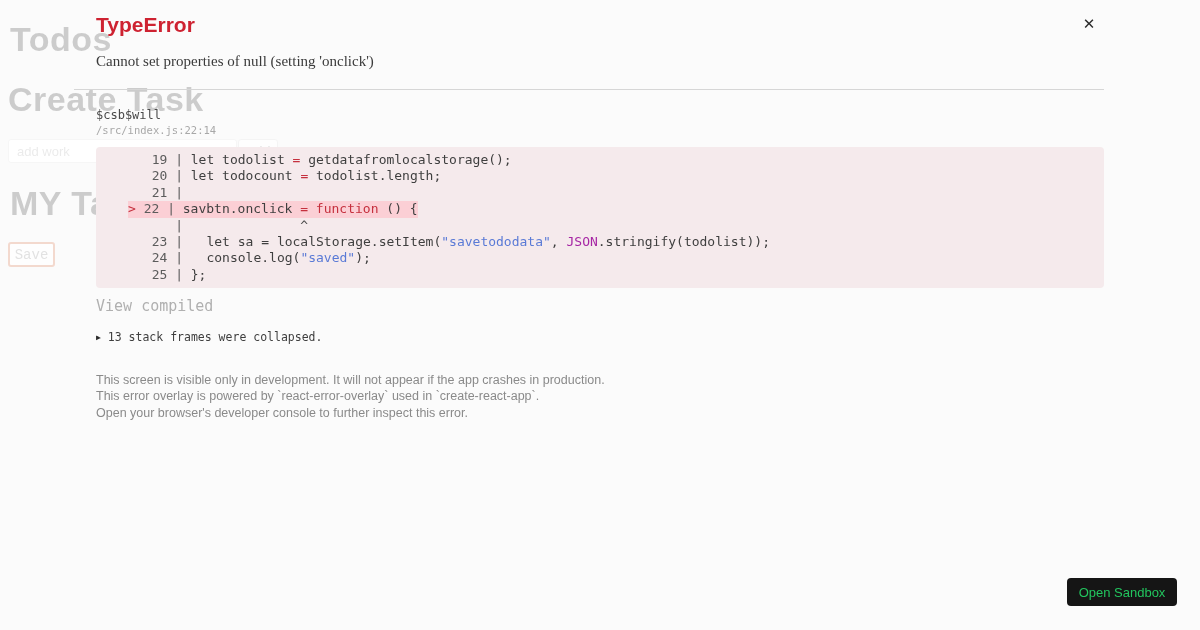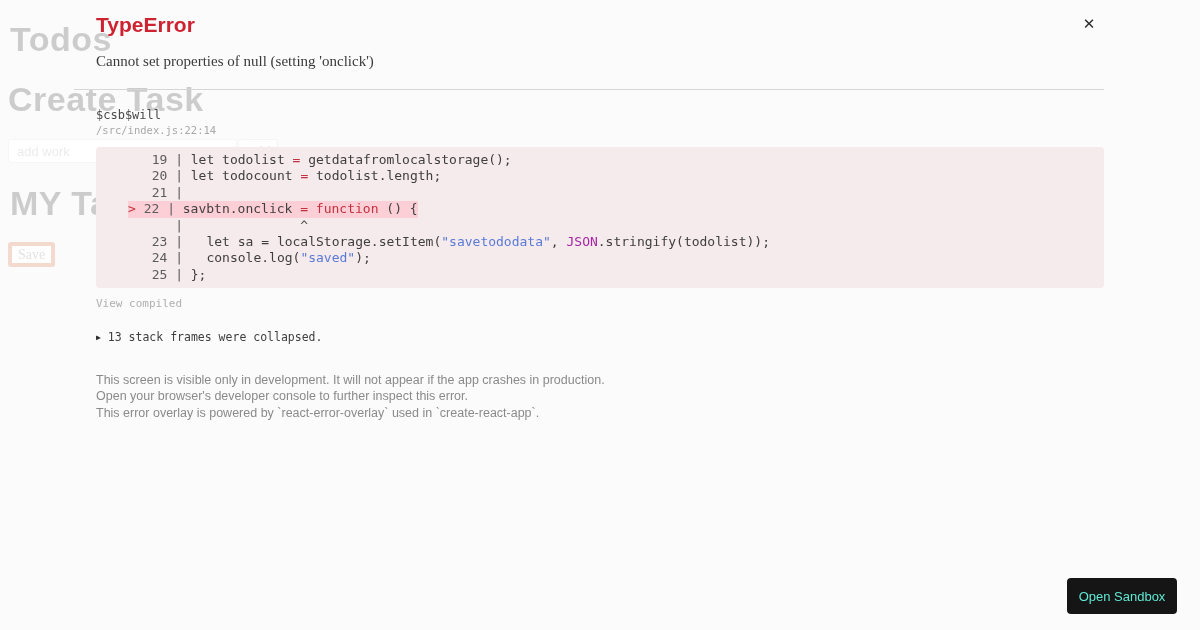--- a/index.html
+++ b/index.html
@@ -8,21 +8,21 @@
 
   
   .app { position:absolute; inset:0;padding-left:12px; }
   .app h1, .app h2 { position:absolute; color:#000; font-weight:bold; font-size:34px; letter-spacing:0.5px; }
   .app-title { left:10px; top:20px; }
   .create-heading { left:8px; top:80px; }
   .mytask-heading { left:10px; top:184px; }
   .task-input { position:absolute; left:8px; top:139px; width:229px; height:24px; border:1px solid #cfcfcf; border-radius:3px; background:#fff; padding:0 8px; font-size:13px; font-family:"Liberation Sans", sans-serif; color:#333; }
   .task-input::placeholder { color:#9a9a9a; }
   .add-btn { position:absolute; left:238px; top:139px; width:40px; height:25px; border:1px solid #c9c9c9; border-radius:3px; background:#fafafa; font-size:14px; color:#6d6d6d; font-family:"Liberation Sans", sans-serif; }
-  .save-btn { position:absolute; left:8px; top:242px; width:47px; height:25px; border:4px solid #c2410c; border-radius:3px; background:#fafafa; font-size:14px; color:#6d6d6d; font-family:Liberation Serif, serif; }
+  .save-btn { position:absolute; left:8px; top:242px; width:47px; height:25px; border:2px solid #c2410c; border-radius:3px; background:#fafafa; font-size:14px; color:#6d6d6d; font-family:Liberation Mono, monospace; }
 
   
   .overlay { position:absolute; inset:0; background:rgba(255,255,255,0.8); }
   .dialog { position:absolute; left:96px; top:0; width:1008px; }
   .eo-title { position:absolute; top:13px; left:0; font-size:21px; font-weight:700; color:#ce2231; font-family:"Liberation Sans", sans-serif; }
   .eo-close { position:absolute; top:12px; left:981px; width:24px; height:24px; border:none; background:transparent; font-size:15px; color:#2b2b2b; cursor:pointer; line-height:24px; text-align:center; padding:0; }
   .eo-message { position:absolute; top:53px; left:0; font-family:Liberation Serif, serif; font-size:15px; color:#3b3b3b; white-space:pre; }
   .eo-hr { position:absolute; top:89px; left:-22px; width:1030px; border:none; border-top:1px solid #d6d6d6; }
   .eo-func { position:absolute; top:108px; left:0; font-family:"DejaVu Sans Mono", monospace; font-size:12px; color:#484848; }
   .eo-path { position:absolute; top:124px; left:0; font-family:"DejaVu Sans Mono", monospace; font-size:10.5px; color:#a8a8a8; }
@@ -31,26 +31,26 @@
   .cf-row { white-space:pre; font-family:"DejaVu Sans Mono", monospace; font-size:13px; line-height:16.4px;margin-left:32px; }
   .cf-line { display:inline-block; }
   .cf-line.hl { background:#fbcfd5; margin-left:-8px; }
   .c-gutter { color:#5c5c5c; }
   .c-plain  { color:#3f3f3f; }
   .c-red    { color:#c5303e; }
   .c-blue   { color:#5a7ad6; }
   .c-purple { color:#a626a4; }
   .c-caret  { color:#4a4a4a; }
 
-  .eo-viewcompiled { position:absolute; top:297px; left:0; font-family:"DejaVu Sans Mono", monospace; font-size:11px; color:#b0b0b0; cursor:pointer; }
+  .eo-viewcompiled { position:absolute; top:297px; left:0; font-family:"DejaVu Sans Mono", monospace; font-size:15px; color:#b0b0b0; cursor:pointer; }
   .eo-stack { position:absolute; top:330px; left:0; font-family:"DejaVu Sans Mono", monospace; font-size:11.5px; color:#3e3e3e; cursor:pointer; display:flex; align-items:center; gap:7px; }
   .eo-stack .tri { font-size:8px; color:#2b2b2b; }
   .eo-footer { position:absolute; top:372px; left:0; font-size:12.5px; color:#8a8a8a; line-height:16.4px; }
 
-  .open-sandbox { position:absolute; left:1067px; top:578px; width:110px; height:36px; background:#151515; color:#5eead4; border:none; border-radius:4px; font-size:13px; font-family:"Liberation Sans", sans-serif; cursor:pointer; }
+  .open-sandbox { position:absolute; left:1067px; top:578px; width:110px; height:28px; background:#151515; color:#22c55e; border:none; border-radius:4px; font-size:13px; font-family:"Liberation Sans", sans-serif; cursor:pointer; }
 </style>
 </head>
 <body>
 
 <div class="app">
   <h1 class="app-title">Todos</h1>
   <h2 class="create-heading">Create Task</h2>
   <input class="task-input" type="text" placeholder="add work" style="">
   <button class="add-btn">Add</button>
   <h2 class="mytask-heading">MY Task</h2>
@@ -75,19 +75,19 @@
         <div class="cf-row"><span class="cf-line"><span class="c-gutter">  24 | </span><span class="c-plain">  console.log(</span><span class="c-blue">"saved"</span><span class="c-plain">);</span></span></div>
         <div class="cf-row"><span class="cf-line"><span class="c-gutter">  25 | </span><span class="c-plain">};</span></span></div>
       </div>
     <div class="eo-viewcompiled">View compiled</div>
     <div class="eo-stack">
       <span class="tri">▶</span>
       <span>13 stack frames were collapsed.</span>
     </div>
     <div class="eo-footer">
       <div>This screen is visible only in development. It will not appear if the app crashes in production.</div>
+      <div>This error overlay is powered by `react-error-overlay` used in `create-react-app`.</div>
       <div>Open your browser's developer console to further inspect this error.</div>
-      <div>This error overlay is powered by `react-error-overlay` used in `create-react-app`.</div>
     </div>
   </div>
 </div>
 
 <button class="open-sandbox">Open Sandbox</button>
 
 </body></html>

